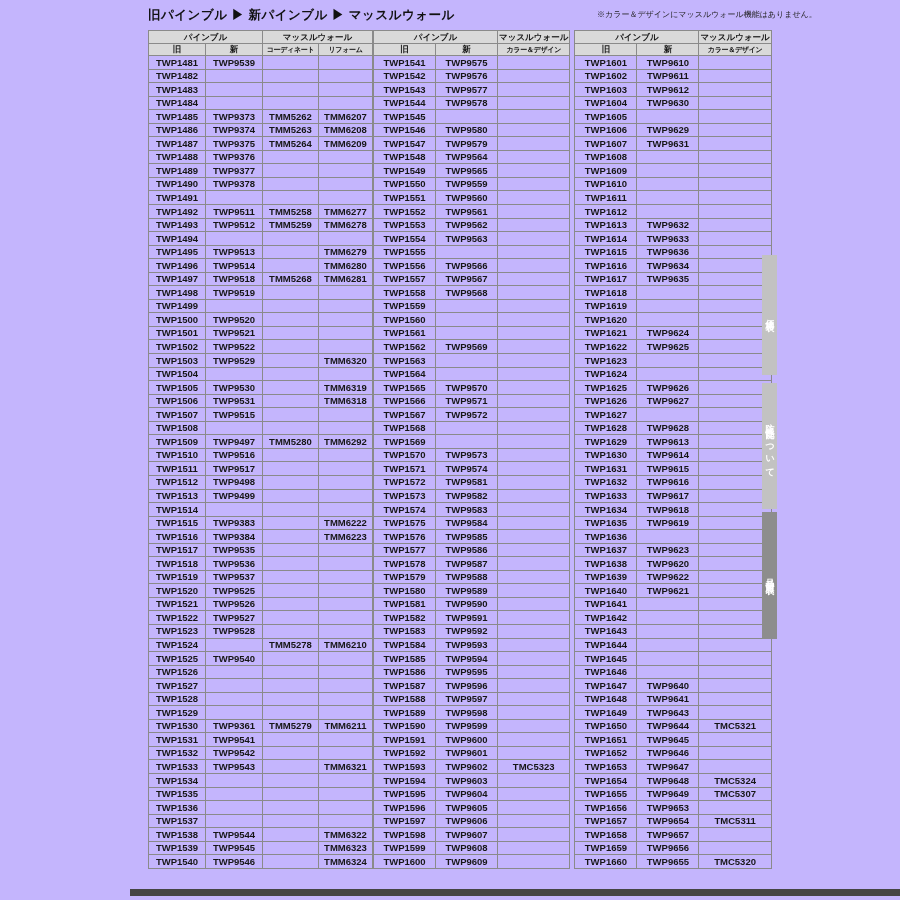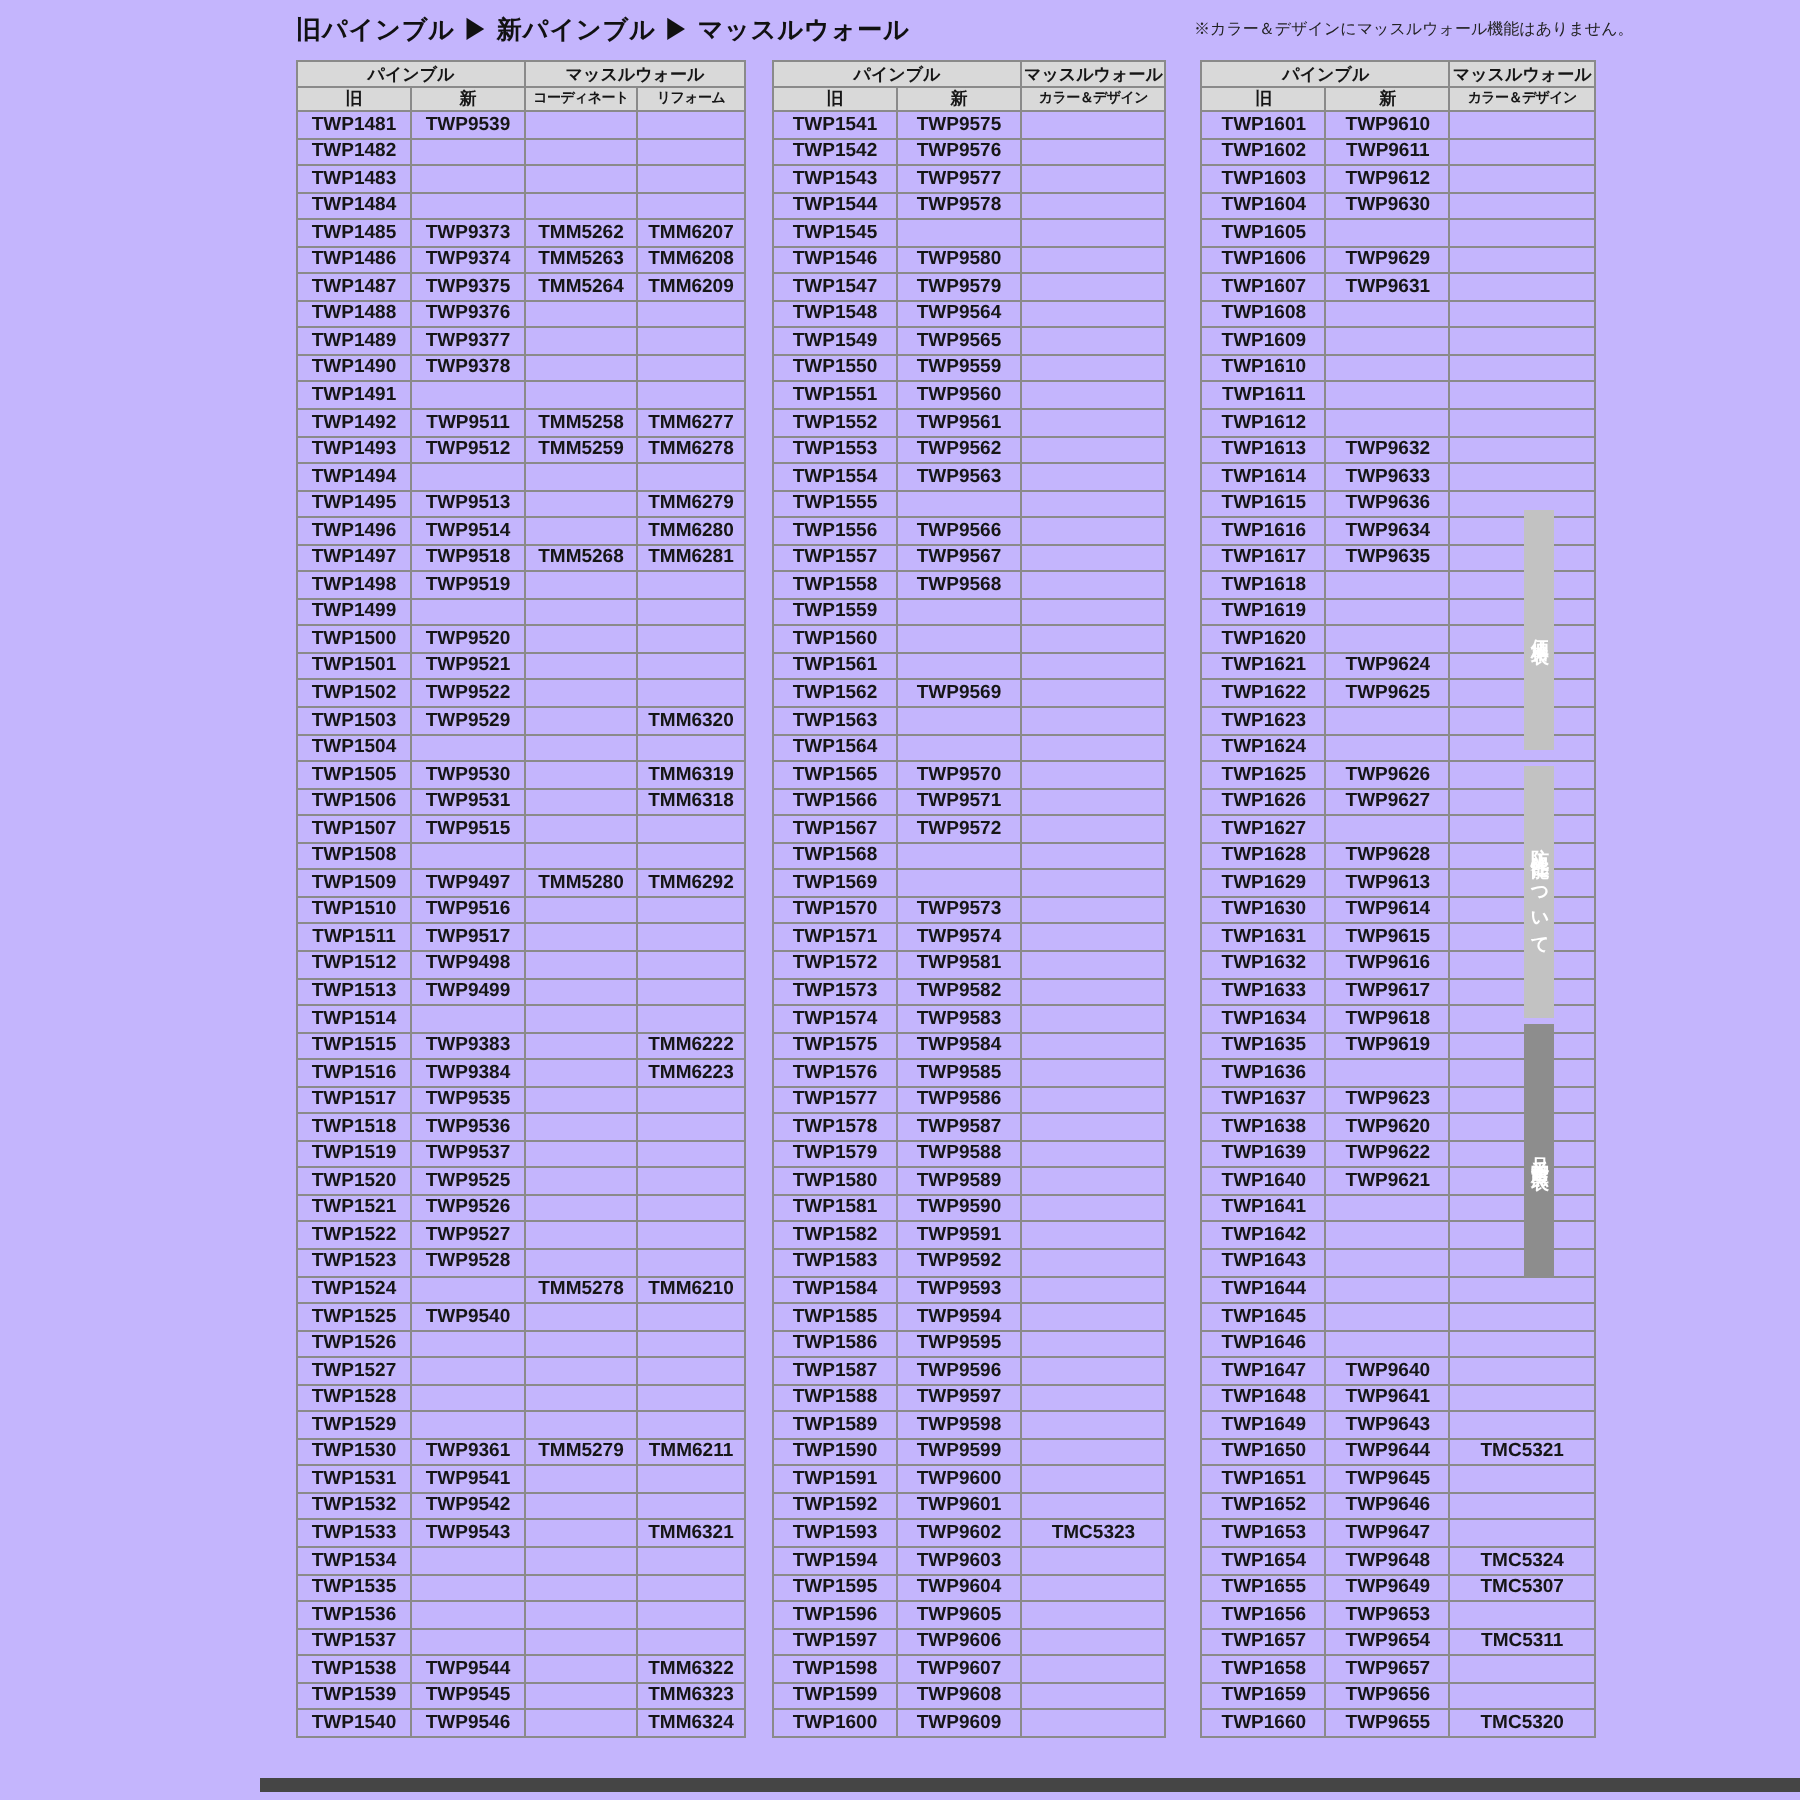--- a/index.html
+++ b/index.html
@@ -10,21 +10,21 @@
   .title {
     position:absolute; left:148px; top:7px;
     font-size:12.5px; font-weight:bold; letter-spacing:0.5px; white-space:nowrap;
   }
   .note {
     position:absolute; left:565px; top:9px; width:218px;
     font-size:8px; text-align:right; white-space:nowrap; color:#222;margin-left:32px;
   }
   .tables {
     position:absolute; left:148px; top:30px;
-    display:flex; gap:13px; align-items:flex-start;
+    display:flex; align-items:flex-start;
   }
   table.codes { border-collapse:collapse; table-layout:fixed; }
   .codes th, .codes td {
     border:1px solid var(--border-color,#8a8a8a);
     font-size:9.5px; font-weight:bold; text-align:center;
     padding:0 1px; height:12.55px; overflow:hidden; white-space:nowrap;
     color:#161616; line-height:1;
   }
   .codes thead th {
     background:var(--header-bg,#d9d9d9);

